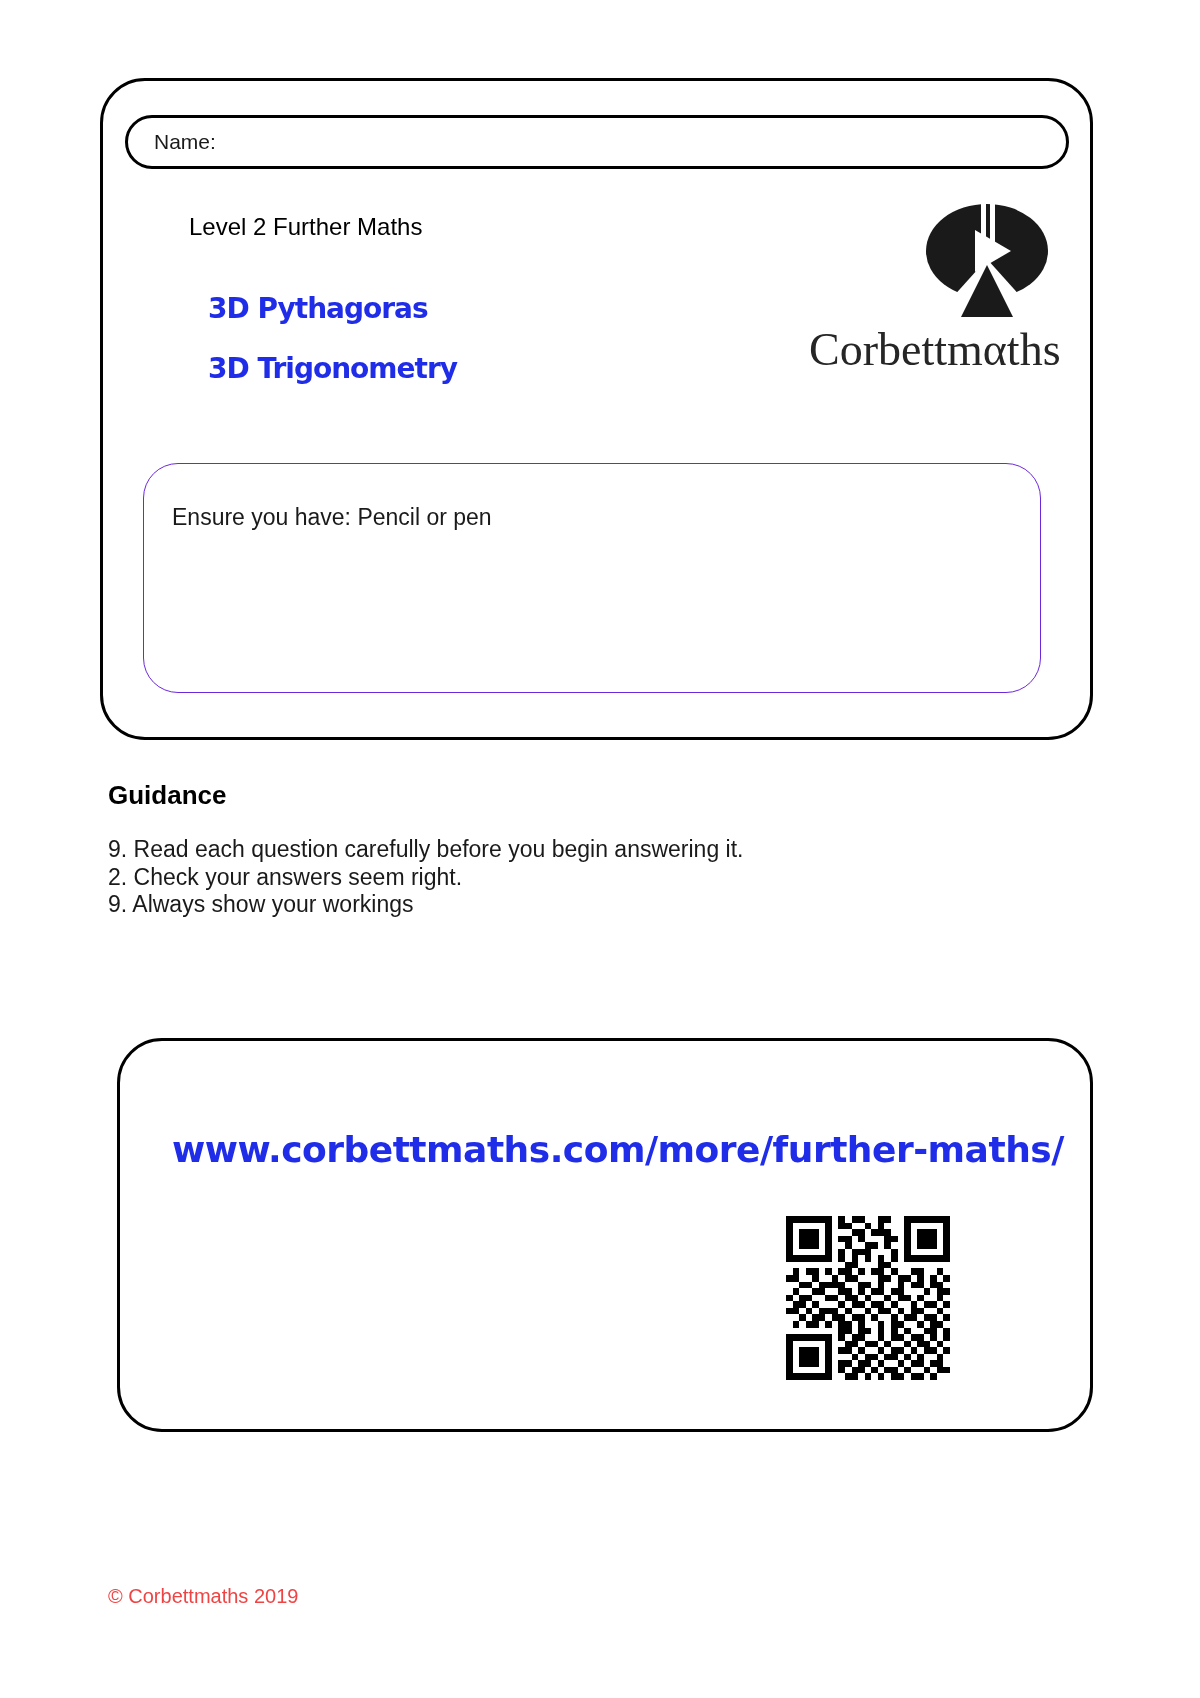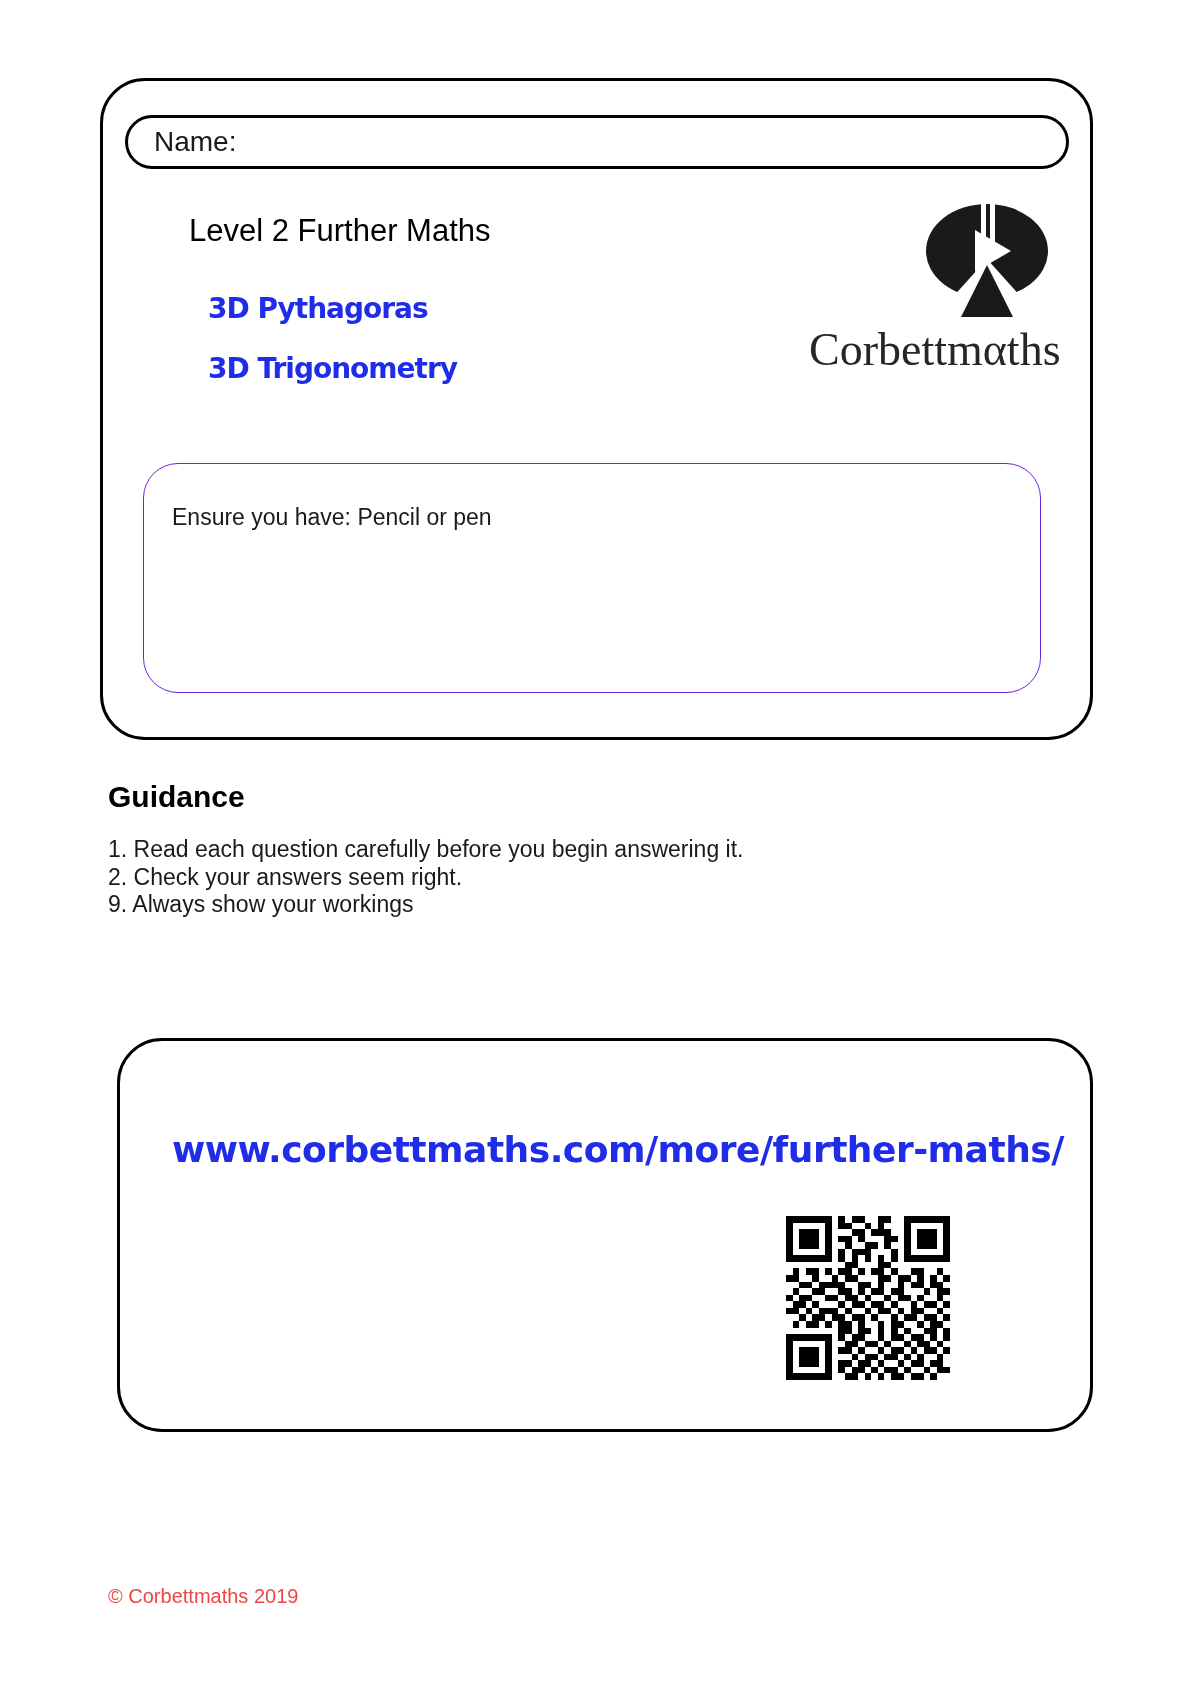--- a/index.html
+++ b/index.html
@@ -29,27 +29,27 @@
     left: 22px; top: 34px;
     width: 944px; height: 54px;
     border: 3px solid #000;
     border-radius: 27px;
     display: flex;
     align-items: center;
     padding-left: 26px;
     cursor: text;
   }
   .name-label {
-    font-size: 28px;
+    font-size: 21px;
     color: #1a1a1a;
   }
   .course-title {
     position: absolute;
     left: 86px; top: 132px;
-    font-size: 31px;
+    font-size: 24px;
     color: #000;
   }
   .topic-title {
     position: absolute;
     left: 105px; top: 198px;
     font-family: "DejaVu Sans", sans-serif;
     font-weight: 700;
     font-size: 28px;
     line-height: 60px;
     color: #1f2ce8;
@@ -83,21 +83,21 @@
   }
   .ensure-text {
     font-size: 23px;
     color: #1a1a1a;
   }
 
   
   .guidance-title {
     position: absolute;
     left: 108px; top: 780px;
-    font-size: 30px;
+    font-size: 26px;
     font-weight: 700;
     color: #000;
   }
   .guidance-list {
     position: absolute;
     left: 108px; top: 836px;
     font-size: 23px;
     line-height: 27.5px;
     color: #1a1a1a;
   }
@@ -177,21 +177,21 @@
 
     <div class="ensure-box">
       <span class="ensure-text">Ensure you have: Pencil or pen</span>
     </div>
 
   </div>
 
   <div class="guidance-title">Guidance</div>
 
   <div class="guidance-list">
-    <div class="guidance-item">1. Read each question carefully before you begin answering it.</div>
+    <div class="guidance-item">9. Read each question carefully before you begin answering it.</div>
     <div class="guidance-item">2. Check your answers seem right.</div>
     <div class="guidance-item">9. Always show your workings</div>
   </div>
 
   <div class="revision-box">
     <a class="revision-url">www.corbettmaths.com/more/further-maths/</a>
     <div class="qr">
         <svg xmlns="http://www.w3.org/2000/svg" viewBox="0 0 25 25" width="100%" height="100%" shape-rendering="crispEdges" fill="#000">
           <rect x="0" y="0" width="1" height="1"></rect>
           <rect x="1" y="0" width="1" height="1"></rect>

